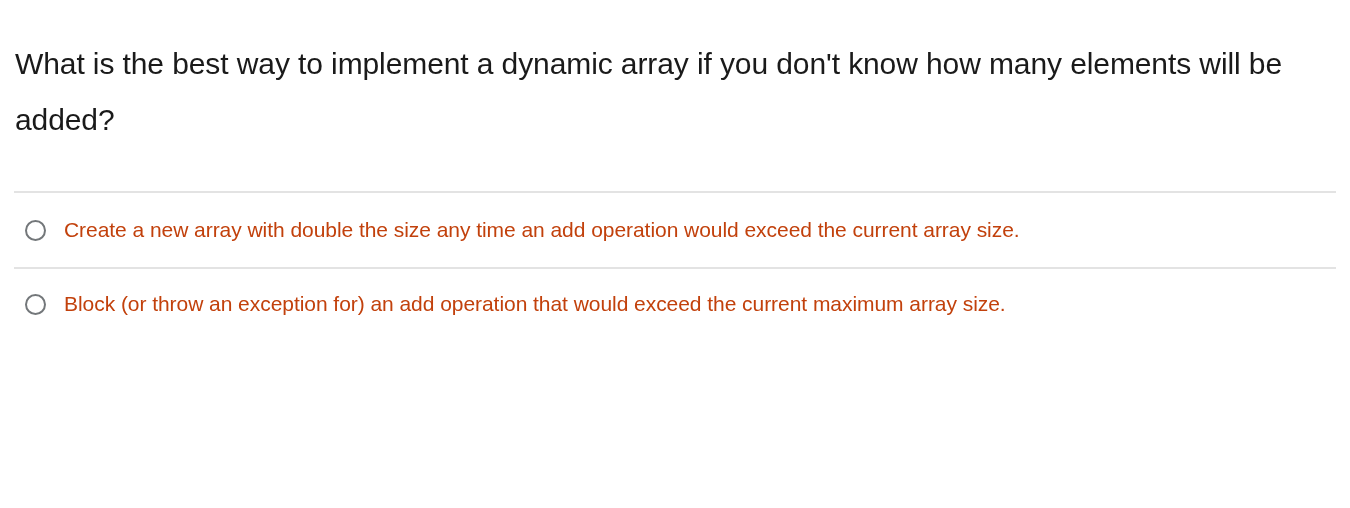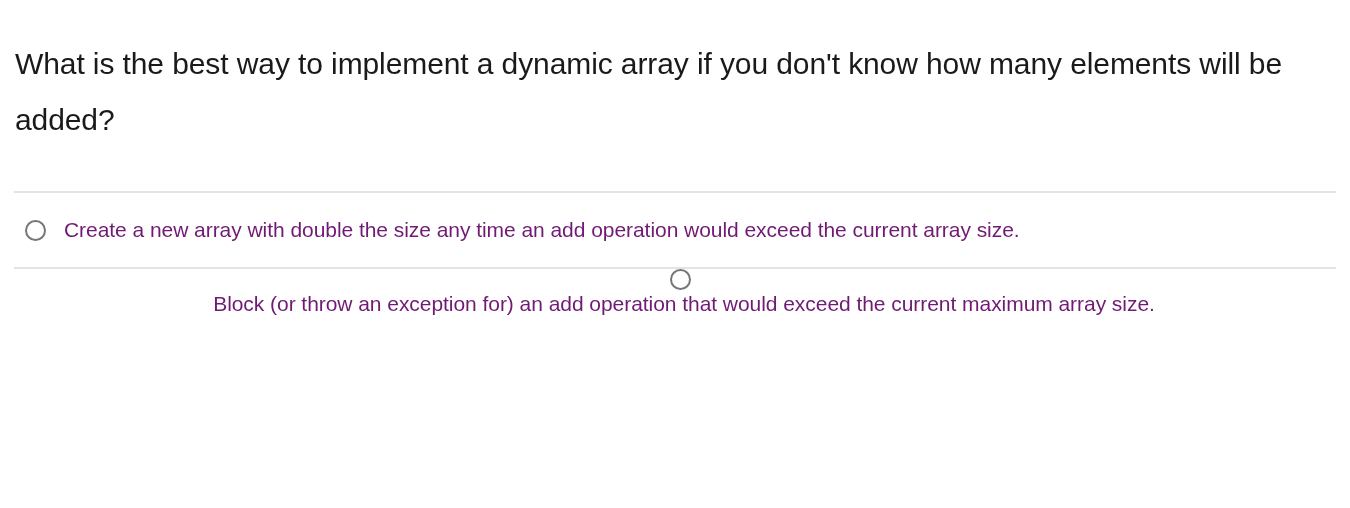--- a/index.html
+++ b/index.html
@@ -48,40 +48,39 @@
     height: 76px;
     margin: 0 14px;
     border-top: 2px solid #e3e3e3;
     display: flex;
     align-items: center;
     box-sizing: border-box;
   }
 
   .answer-row:last-child {
     height: 72px;
-    flex-direction: column;
   }
 
   .radio-icon {
     flex: 0 0 auto;
     width: 21px;
     height: 21px;
     border: 2px solid #73777a;
     border-radius: 50%;
     background: #ffffff;
     margin-left: 11px;
     box-sizing: border-box;
   }
 
   .answer-label {
     flex: 1 1 auto;
     margin-left: 18px;
     font-size: 21px;
     line-height: 28px;
-    color: #701a75;
+    color: #c2410c;
     white-space: nowrap;
     letter-spacing: -0.05px;
   }
 </style>
 </head>
 <body>
 
 <div class="quiz-question">
 
   <div class="question-text">What is the best way to implement a dynamic array if you don't know how many elements will be added?</div>

